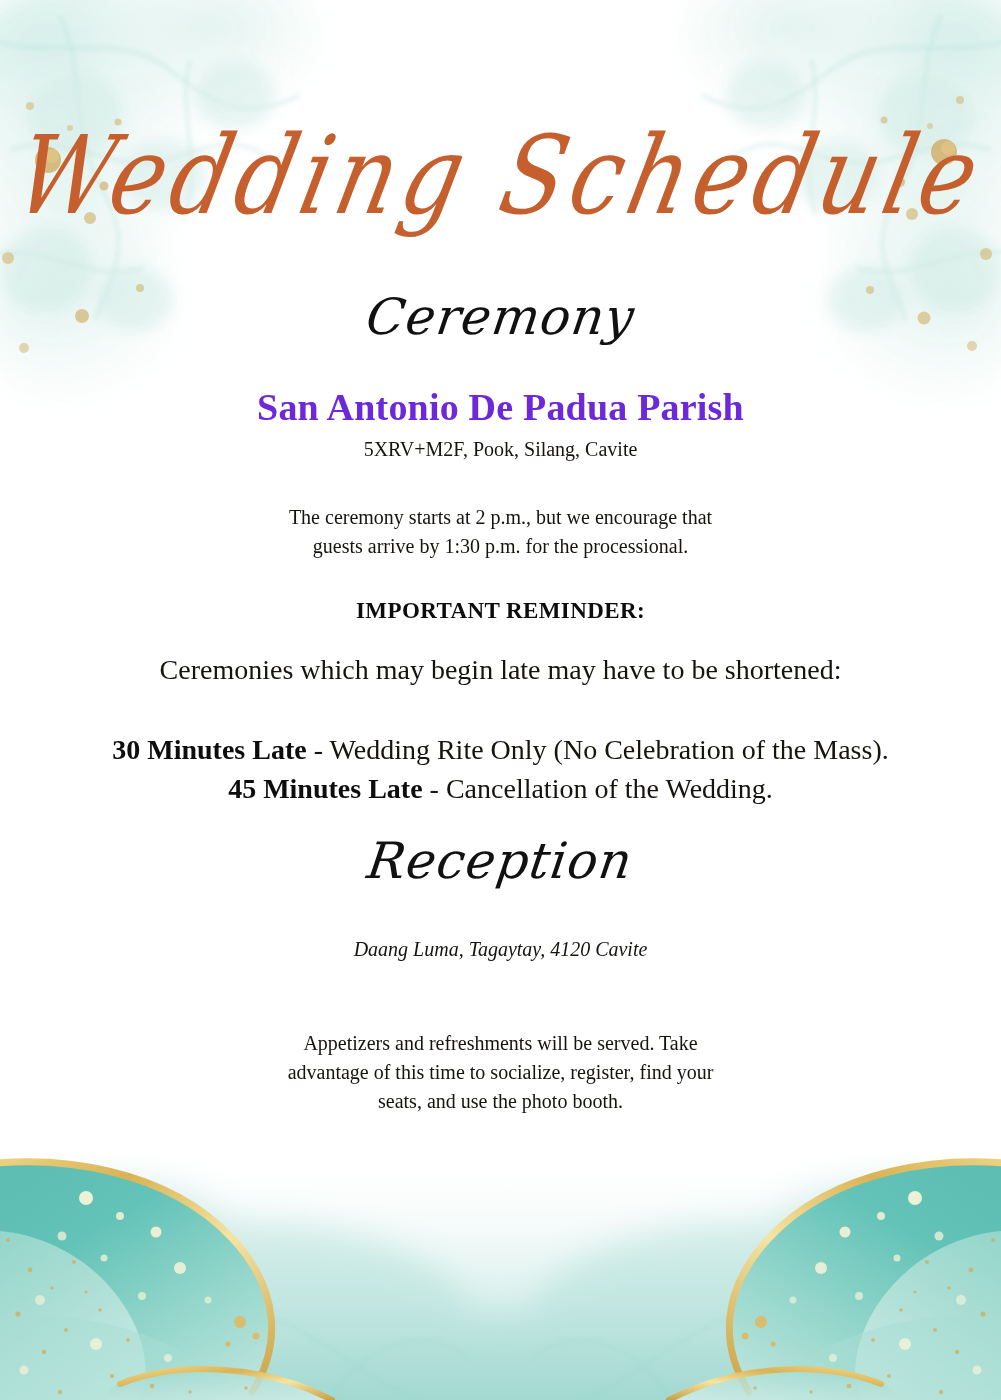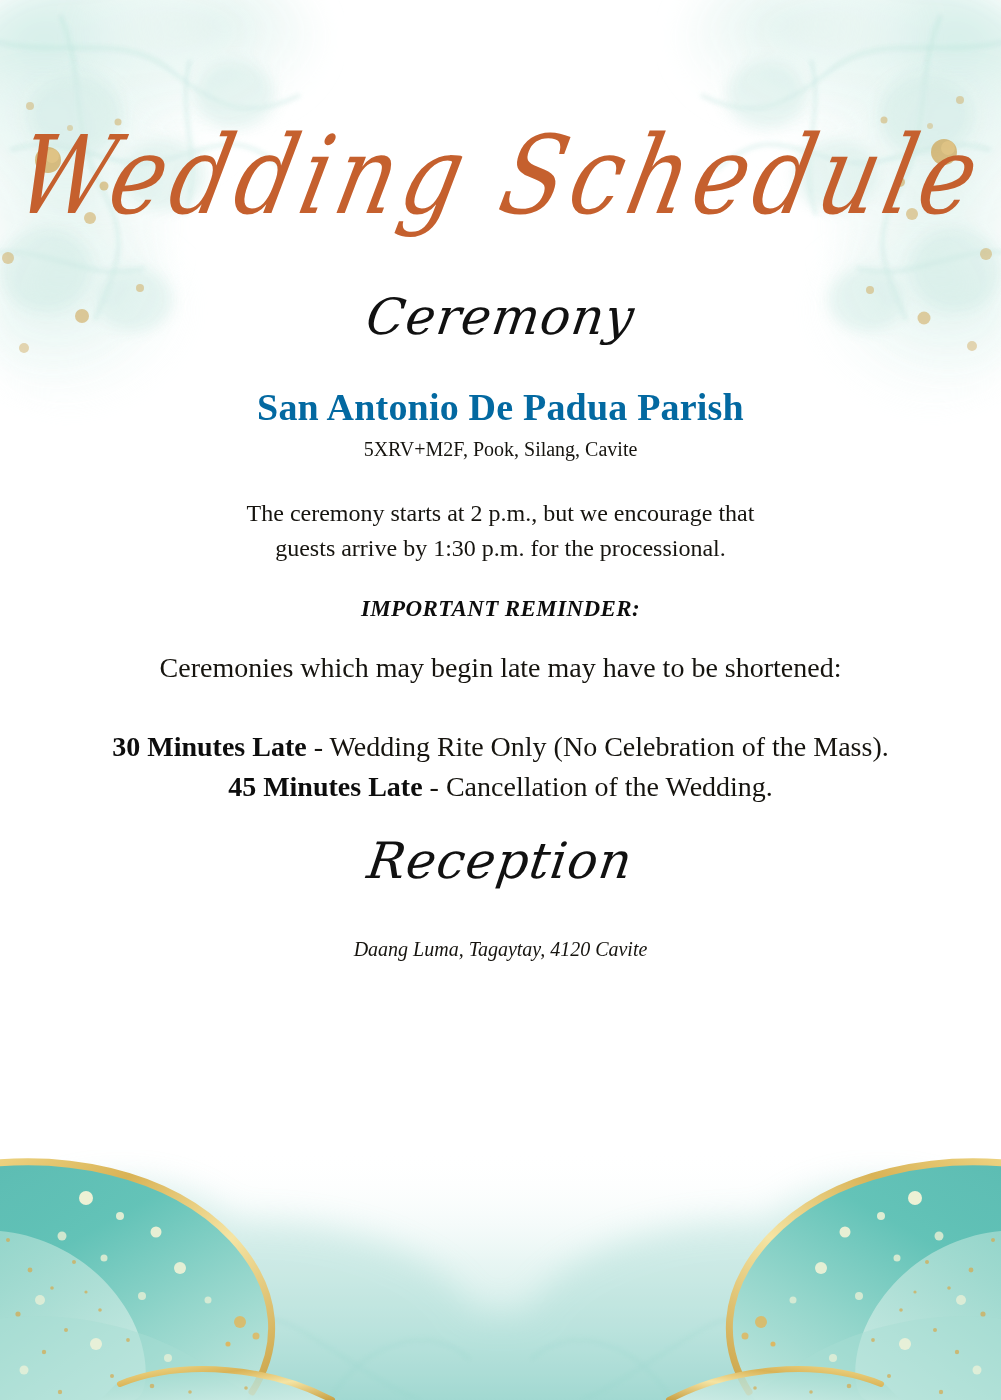--- a/index.html
+++ b/index.html
@@ -73,49 +73,48 @@
     width: 100%;
   }
   .sec-ceremony { top: 292px; }
   .sec-reception { top: 836px; }
 
   .venue-name {
     font-family: "Liberation Serif", "DejaVu Serif", serif;
     font-weight: bold;
     font-size: 38px;
     line-height: 1.15;
-    color: #0369a1;
+    color: #6d28d9;
     margin: 0;
     letter-spacing: 0.2px;
   }
   .venue-addr {
     font-family: "Liberation Serif", "DejaVu Serif", serif;
     font-size: 20px;
     line-height: 1.3;
     color: #16140f;
     margin: 6px 0 0 0;
   }
   .venue-addr.italic { font-style: italic; }
 
   .body-para {
     font-family: "Liberation Serif", "DejaVu Serif", serif;
-    font-size: 24px;
+    font-size: 20px;
     line-height: 1.46;
     color: #16140f;
-    margin: 0;
+    margin: 7px;
   }
 
   .reminder-title {
     font-family: "Liberation Serif", "DejaVu Serif", serif;
     font-weight: bold;
     font-size: 23px;
     letter-spacing: 0.4px;
     color: #0d0d0d;
     margin: 0;
-    font-style: italic;
   }
 
   .rules {
     font-family: "Liberation Serif", "DejaVu Serif", serif;
     font-size: 28px;
     line-height: 1.42;
     color: #16140f;
     margin: 0;
   }
   .rules b { font-weight: bold; color: #0d0d0d; }
@@ -427,16 +426,21 @@
       <div class="sp-a"></div>
 
 
       <p class="venue-addr italic">Daang Luma, Tagaytay, 4120 Cavite</p>
 
       <div class="sp-b"></div>
 
 
       <div class="sp-d"></div>
 
+      <p class="body-para">
+        <span>Appetizers and refreshments will be served. Take</span><br>
+        <span>advantage of this time to socialize, register, find your</span><br>
+        <span>seats, and use the photo booth.</span>
+      </p>
     </div>
 
   </div>
 </div>
 
 </body></html>

